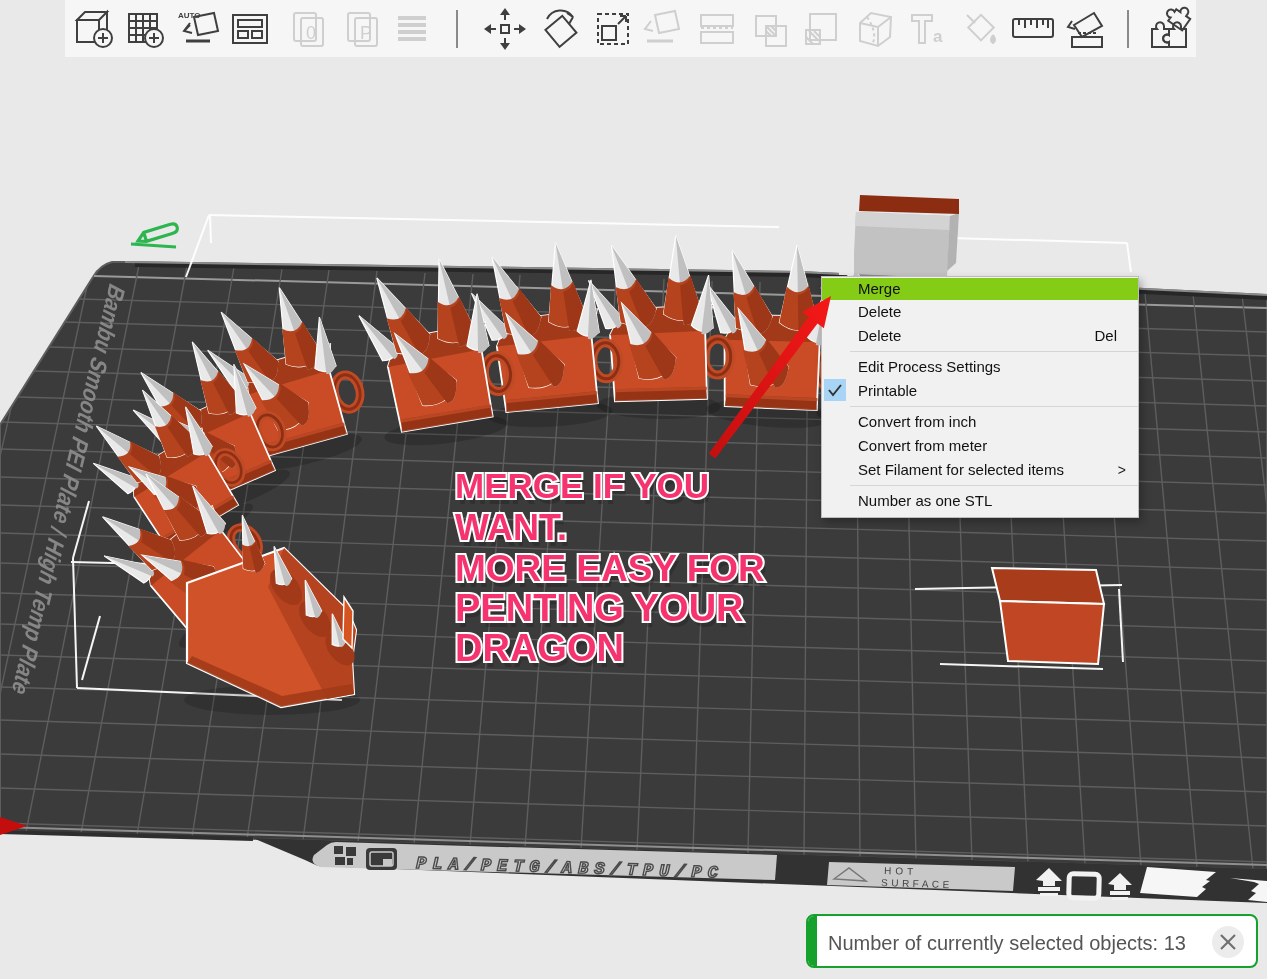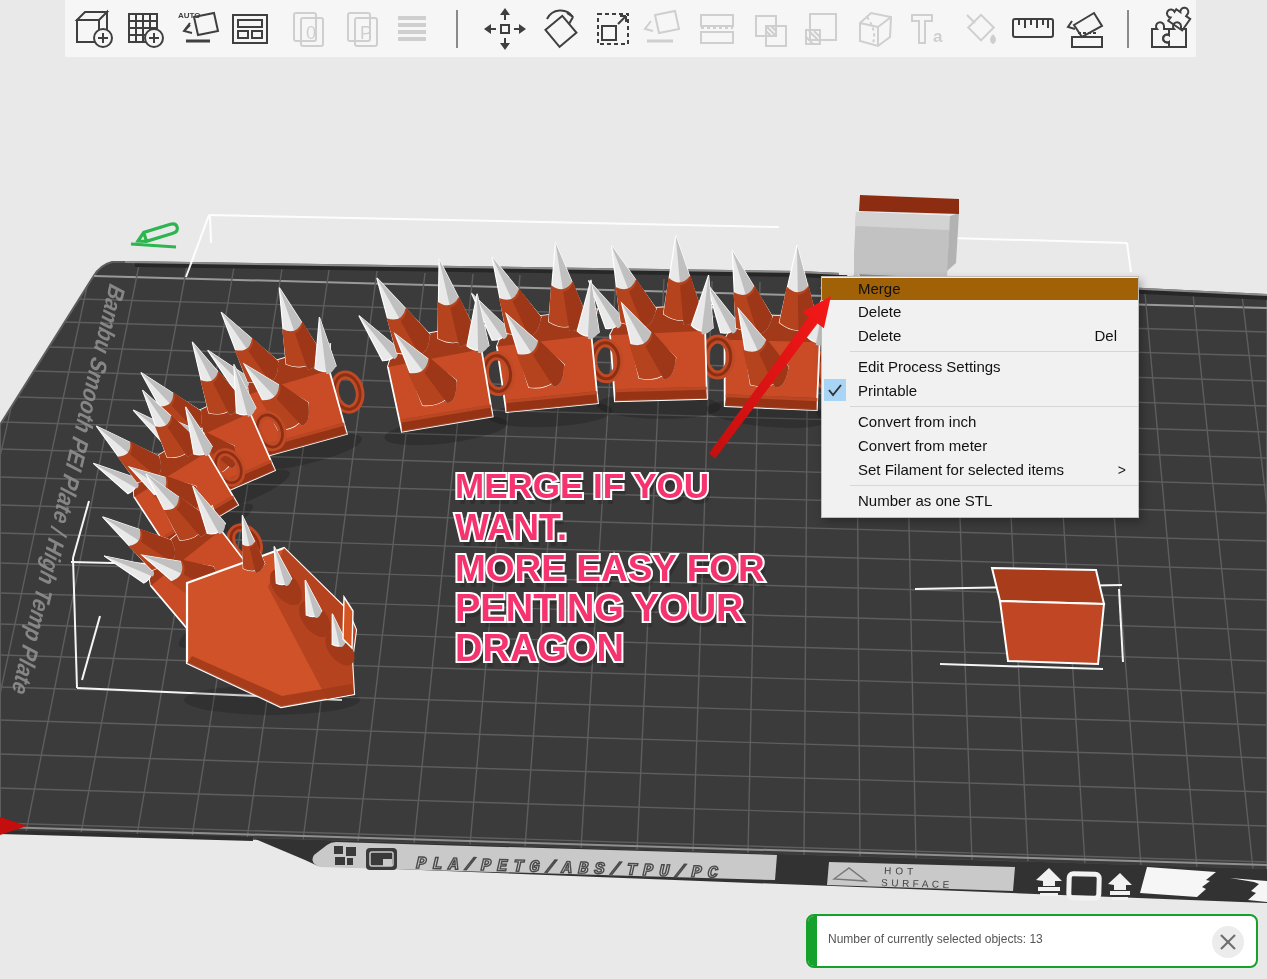--- a/index.html
+++ b/index.html
@@ -1,27 +1,27 @@
 <!DOCTYPE html>
 <html><head><meta charset="utf-8"><style>
 *{margin:0;padding:0;box-sizing:border-box}
 html,body{width:1267px;height:979px;overflow:hidden;background:#e9e9e9;font-family:"Liberation Sans",sans-serif}
 #page{position:relative;width:1267px;height:979px}
 #menu{position:absolute;left:821px;top:276px;width:318px;background:#f1f1f1;border:1px solid #bdbdbd;
  box-shadow:3px 4px 8px rgba(0,0,0,0.28);z-index:30;padding-bottom:4px;padding-top:1px}
 .mi{position:relative;height:24px;line-height:24px;padding-left:36px;font-size:15px;color:#111}
-.mi.hl{background:#a16207;height:22px;line-height:22px}
+.mi.hl{background:#84cc16;height:22px;line-height:22px}
 .rt{position:absolute;right:21px;top:0}
 .ar{font-size:14px;color:#222;right:12px}
 .cb{position:absolute;left:2px;top:0;width:22px;height:22px;background:#a8d4f5;display:block}
 .sep{height:1px;background:#d6d6d6;margin:3px 0 3px 28px}
 #notif{position:absolute;left:806px;top:914px;width:452px;height:54px;background:#ffffff;border:2px solid #16a02c;
  border-radius:8px;z-index:50;overflow:hidden}
 .nbar{position:absolute;left:0;top:0;width:9px;height:100%;background:#16a02c}
-.ntext{position:absolute;left:20px;top:16px;font-size:12px;color:#555}
+.ntext{position:absolute;left:20px;top:16px;font-size:20px;color:#555}
 .nx{position:absolute;right:12px;top:10px;width:32px;height:32px;border-radius:16px;background:#ececec;overflow:hidden}
 </style></head>
 <body>
 <div id="page">
 <svg width="1267" height="979" style="position:absolute;left:0;top:0">
       <path d="M 125,262 L 800,272 L 1267,295 L 1267,870 L 0,831 L 0,425 L 93,277 Q 100,265 112,262 Z" fill="#3b3b3b" stroke="#5d5d5d" stroke-width="2"></path>
 <g stroke="#5e5e5e" stroke-width="1.4" clip-path="url(#plateclip)">
         <line x1="94" y1="276" x2="1267" y2="308" stroke="#9a9a9a" stroke-width="2"></line>
         <line x1="79" y1="299" x2="1267" y2="332"></line>
         <line x1="64" y1="322" x2="1267" y2="356"></line>

